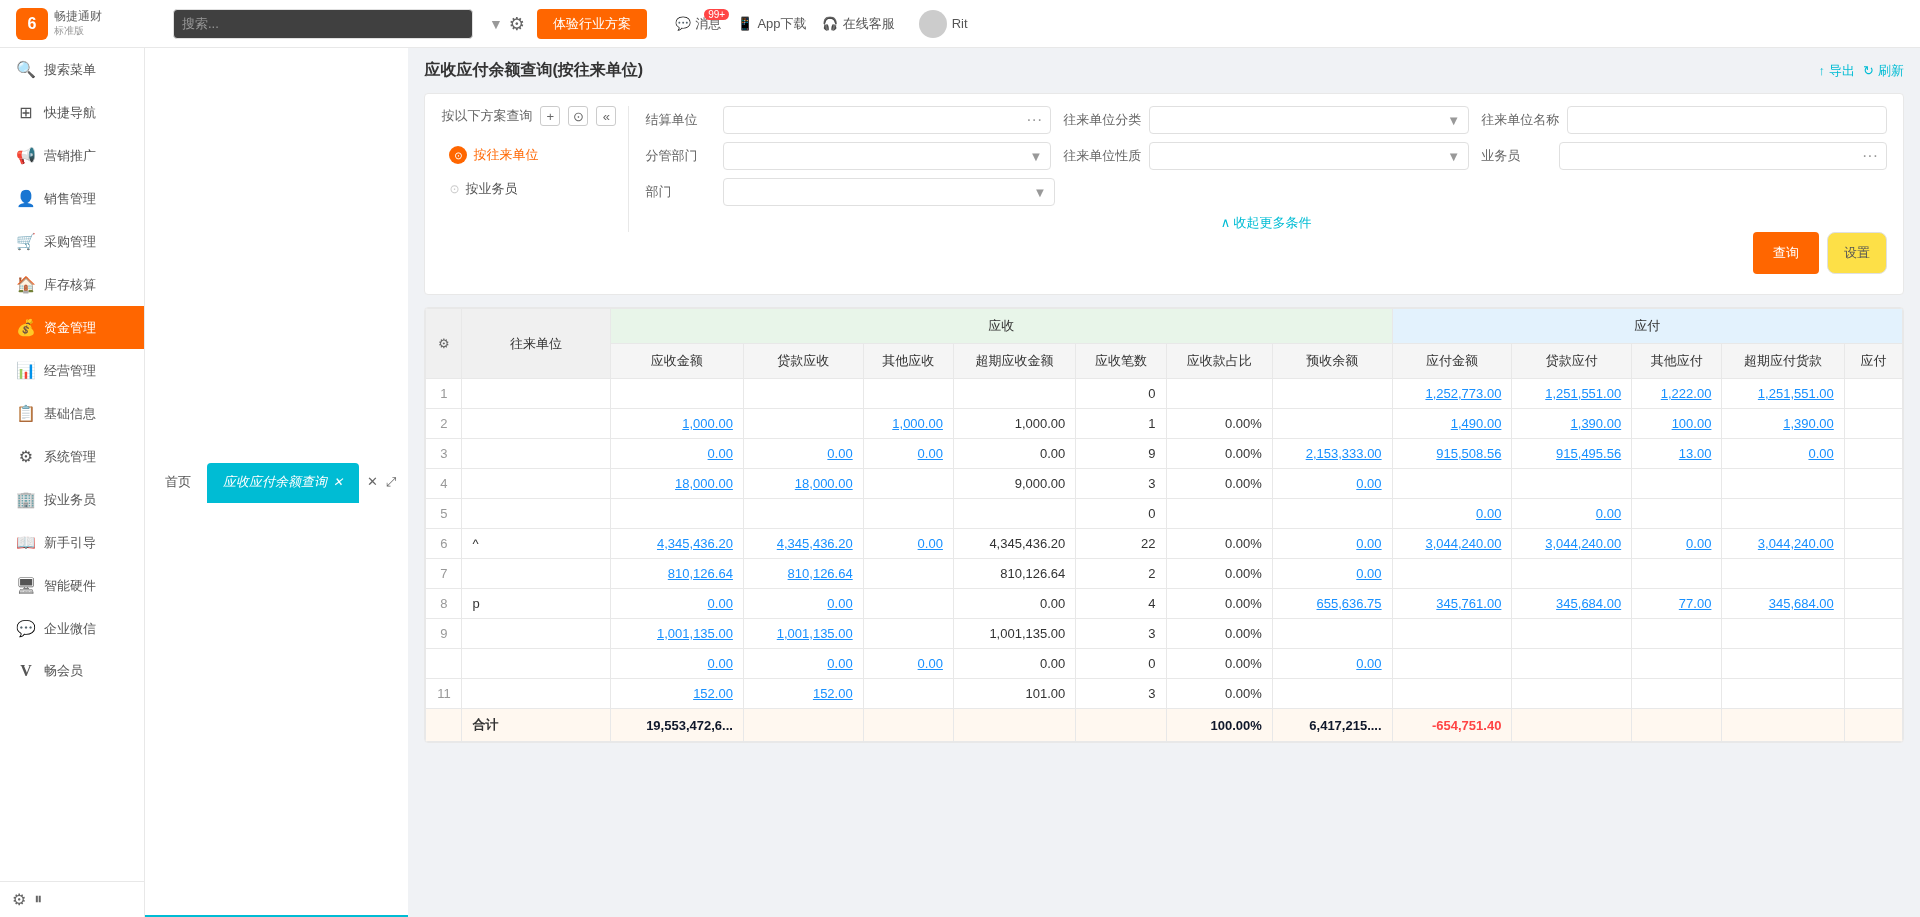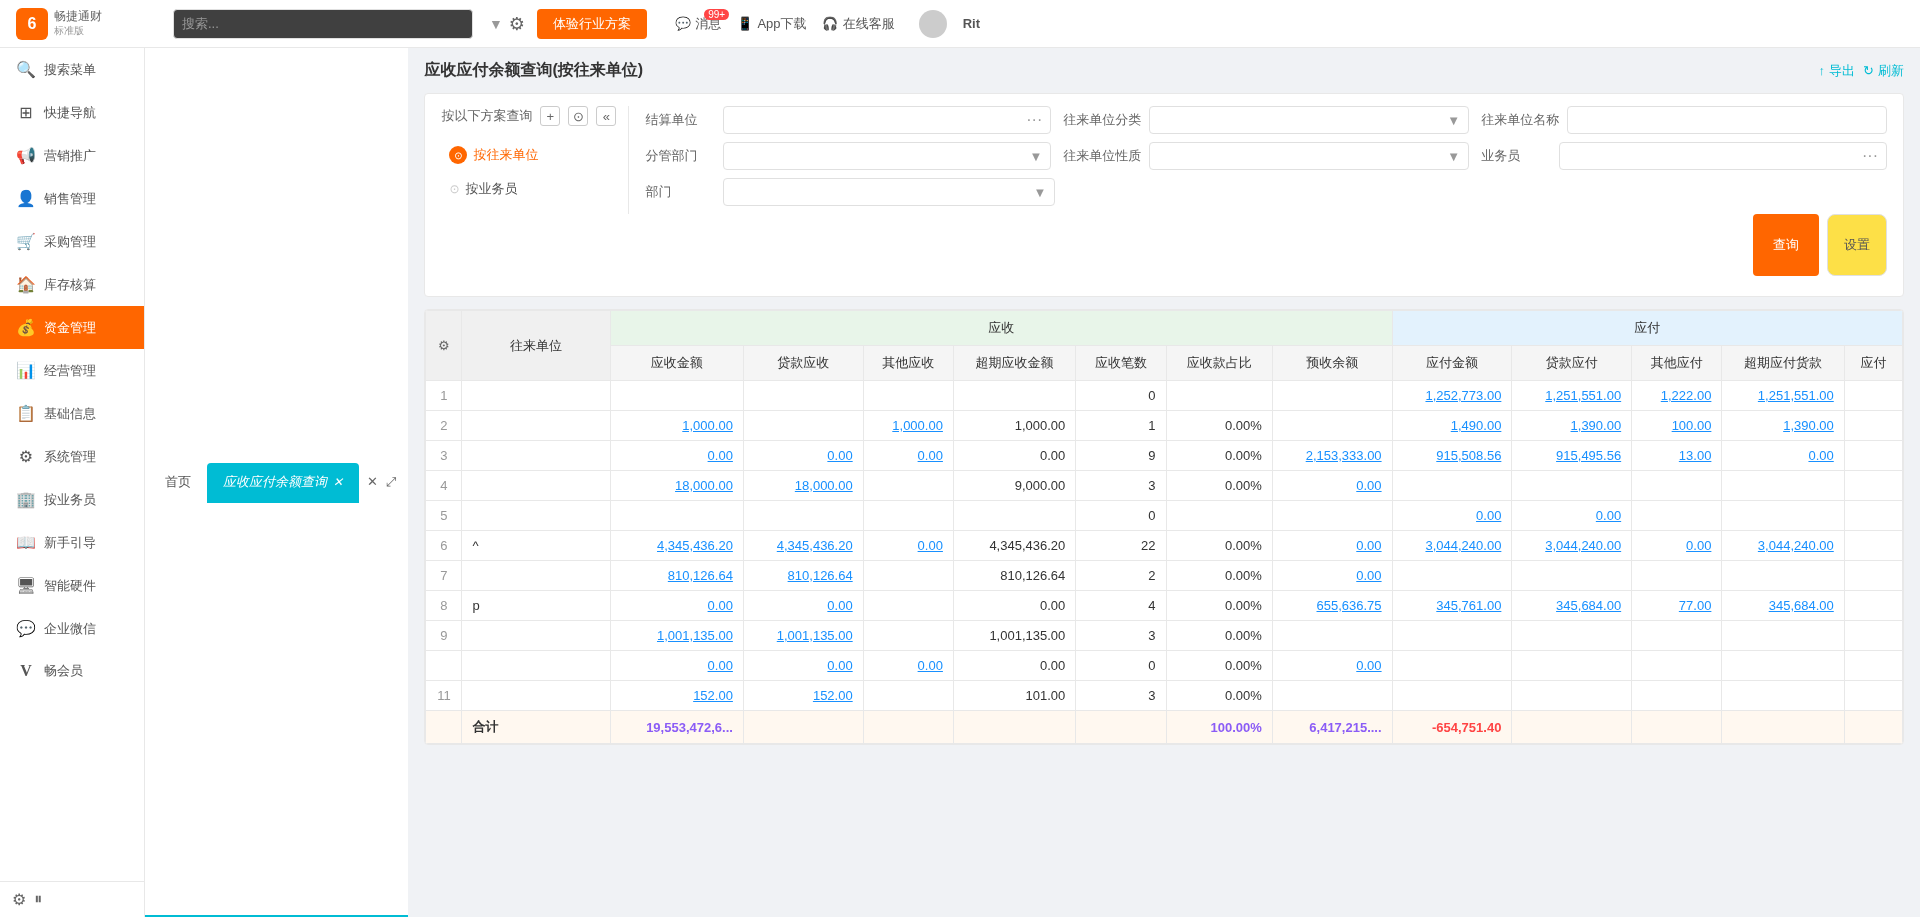--- a/index.html
+++ b/index.html
@@ -210,21 +210,21 @@
 
     .filter-collapse {
       text-align: center; color: #00bcd4; cursor: pointer; font-size: 12px; margin-top: 8px;
     }
 
     .action-row {
       display: flex; justify-content: flex-end; gap: 8px; margin-bottom: 8px;
     }
     .btn-query {
       background: #ff6600; color: #fff; border: none;
-      border-radius: 4px; padding: 22px 20px; cursor: pointer; font-size: 13px;
+      border-radius: 4px; padding: 12px 20px; cursor: pointer; font-size: 13px;
     }
     .btn-settings {
       background: #fde047; color: #555; border: 1px solid #e0e0e0;
       border-radius: 8px; padding: 6px 16px; cursor: pointer; font-size: 13px;
     }
 
     
     .table-container {
       background: #fff;
       border: 1px solid #e8e8e8;
@@ -256,21 +256,21 @@
       white-space: nowrap;
     }
     tbody tr td:first-child { text-align: center; color: #999; }
     tbody tr td.name-cell { text-align: left; color: #333; }
     tbody tr td.link { color: #1890ff; text-decoration: underline; cursor: pointer; }
     tfoot tr td {
       background: #fff8f0;
       border: 1px solid #e8e8e8;
       padding: 7px 10px;
       text-align: right;
-      color: #8b5cf6;
+      color: #0f172a;
       font-weight: bold;
     }
     tfoot tr td:first-child { text-align: center; }
     tfoot tr td.footer-label { text-align: left; font-weight: bold; color: #333; }
     .negative { color: #ff4444 !important; }
     .settings-icon { cursor: pointer; color: #666; }
   </style>
 </head>
 <body>
 
@@ -299,21 +299,21 @@
     <div class="top-icon-item">
       <span>📱</span>
       <span>App下载</span>
     </div>
     <div class="top-icon-item">
       <span>🎧</span>
       <span>在线客服</span>
     </div>
     <div class="top-icon-item">
       <div class="user-avatar"></div>
-      <span style="margin-left:12px;font-weight:bold;">Rit</span>
+      <span style="margin-left:1px;">Rit</span>
     </div>
   </div>
 </div>
 
 <div class="main-layout">
 
   <div class="sidebar">
     <div class="sidebar-item">
       <span class="s-icon">🔍</span>
       <span>搜索菜单</span>
@@ -486,20 +486,24 @@
             <div class="filter-row" style="grid-template-columns:1fr 2fr;">
               <div class="filter-field">
                 <span class="filter-field-label">部门</span>
                 <div class="filter-input">
                   <span></span>
                   <span class="arrow">▼</span>
                 </div>
               </div>
             </div>
 
+            <div class="filter-collapse">
+              <span>∧</span>
+              <span>收起更多条件</span>
+            </div>
           </div>
         </div>
 
         <div class="action-row">
           <button class="btn-query">查询</button>
           <button class="btn-settings">设置</button>
         </div>
       </div>
 
       <div class="table-container">

